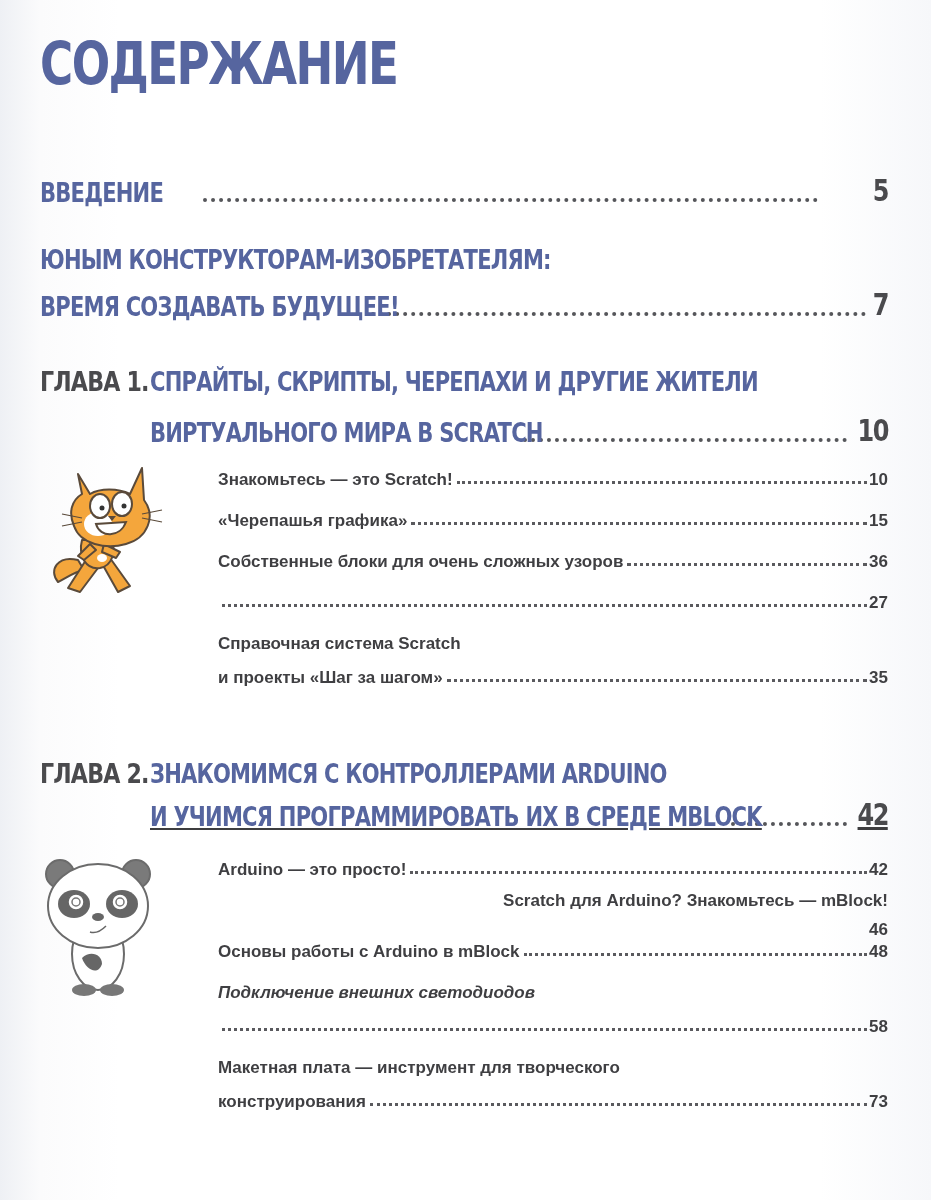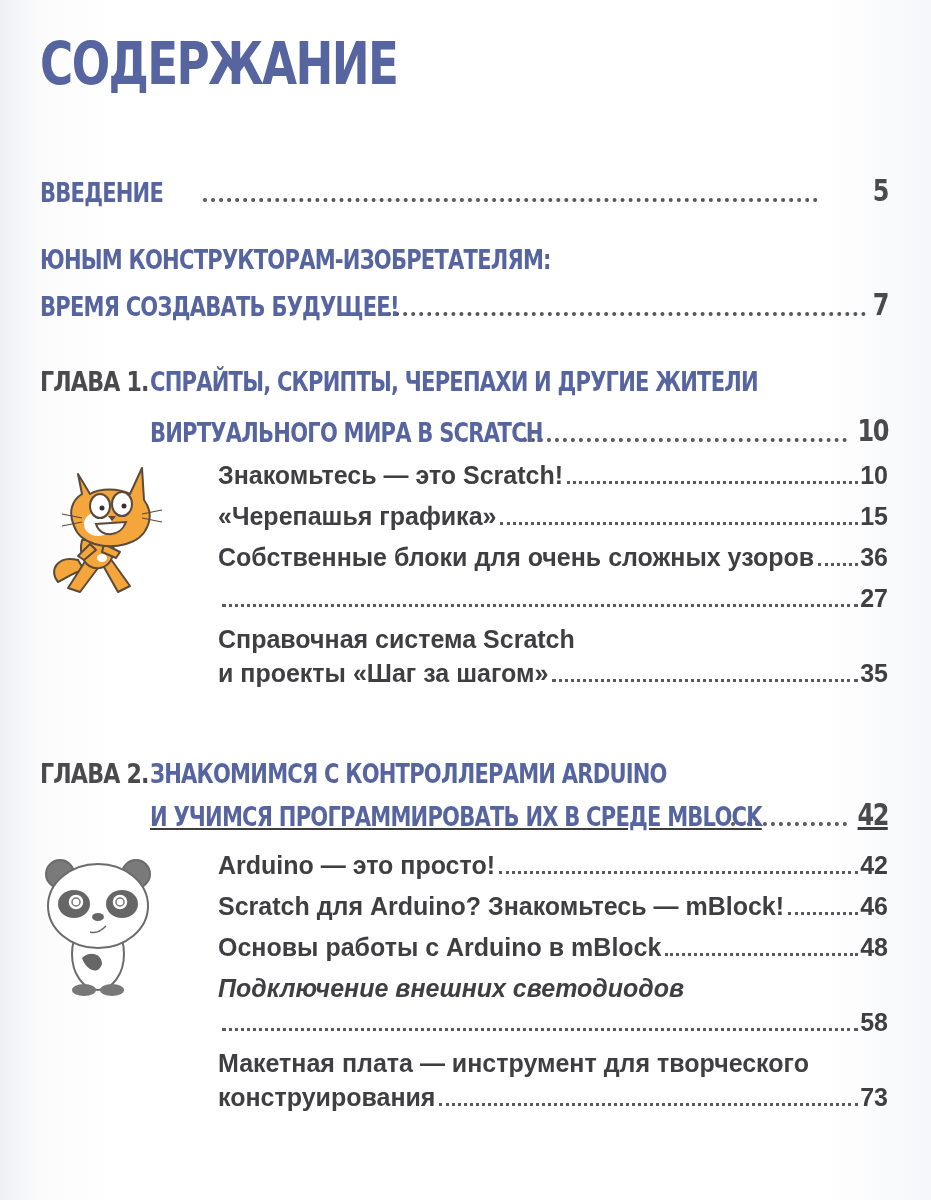--- a/index.html
+++ b/index.html
@@ -42,21 +42,21 @@
     color:#56659f; font-size:27px; letter-spacing:-1px;
     transform:scaleX(0.78); transform-origin:left top; white-space:nowrap;
   }
   .cap-text {
     font-size:27px; letter-spacing:-1px; white-space:nowrap;
     display:inline-block; transform:scaleX(0.78); transform-origin:left bottom;
   }
   .sub {
     position:absolute; left:218px; width:670px;
     font-family:"Liberation Sans", sans-serif; font-weight:bold;
-    font-size:25px; color:#3f3f42;text-align:right;
+    font-size:17px; color:#3f3f42;text-align:right;
   }
   .sub .row { display:flex; align-items:flex-end; height:30px; }
   .sub .txt { white-space:nowrap; }
   .sub .lead { border-bottom:3px dotted #5a5a5e; margin:0 2px 6px 4px; }
   .sub .pg { white-space:nowrap; }
   .sub .single { height:30px; white-space:nowrap; display:flex; align-items:flex-end; }
   .illus { position:absolute; }
 </style>
 </head>
 <body>
@@ -179,21 +179,21 @@
     <ellipse cx="74" cy="140" rx="12" ry="6" fill="#777"></ellipse>
   </svg>
 </div>
 
 <div class="sub" style="top:850px;">
   <div class="row" style="margin-bottom:11px;">
     <span class="txt">Arduino — это просто!</span>
     <span class="lead"></span>
     <span class="pg">42</span>
   </div>
-  <div class="row" style="margin-bottom:11px;">
+  <div class="row" style="margin-bottom:11px;flex-direction:column;">
     <span class="txt">Scratch для Arduino? Знакомьтесь — mBlock!</span>
     <span class="lead"></span>
     <span class="pg">46</span>
   </div>
   <div class="row" style="margin-bottom:11px;">
     <span class="txt">Основы работы с Arduino в mBlock</span>
     <span class="lead"></span>
     <span class="pg">48</span>
   </div>
   <div style="margin-bottom:11px;">

